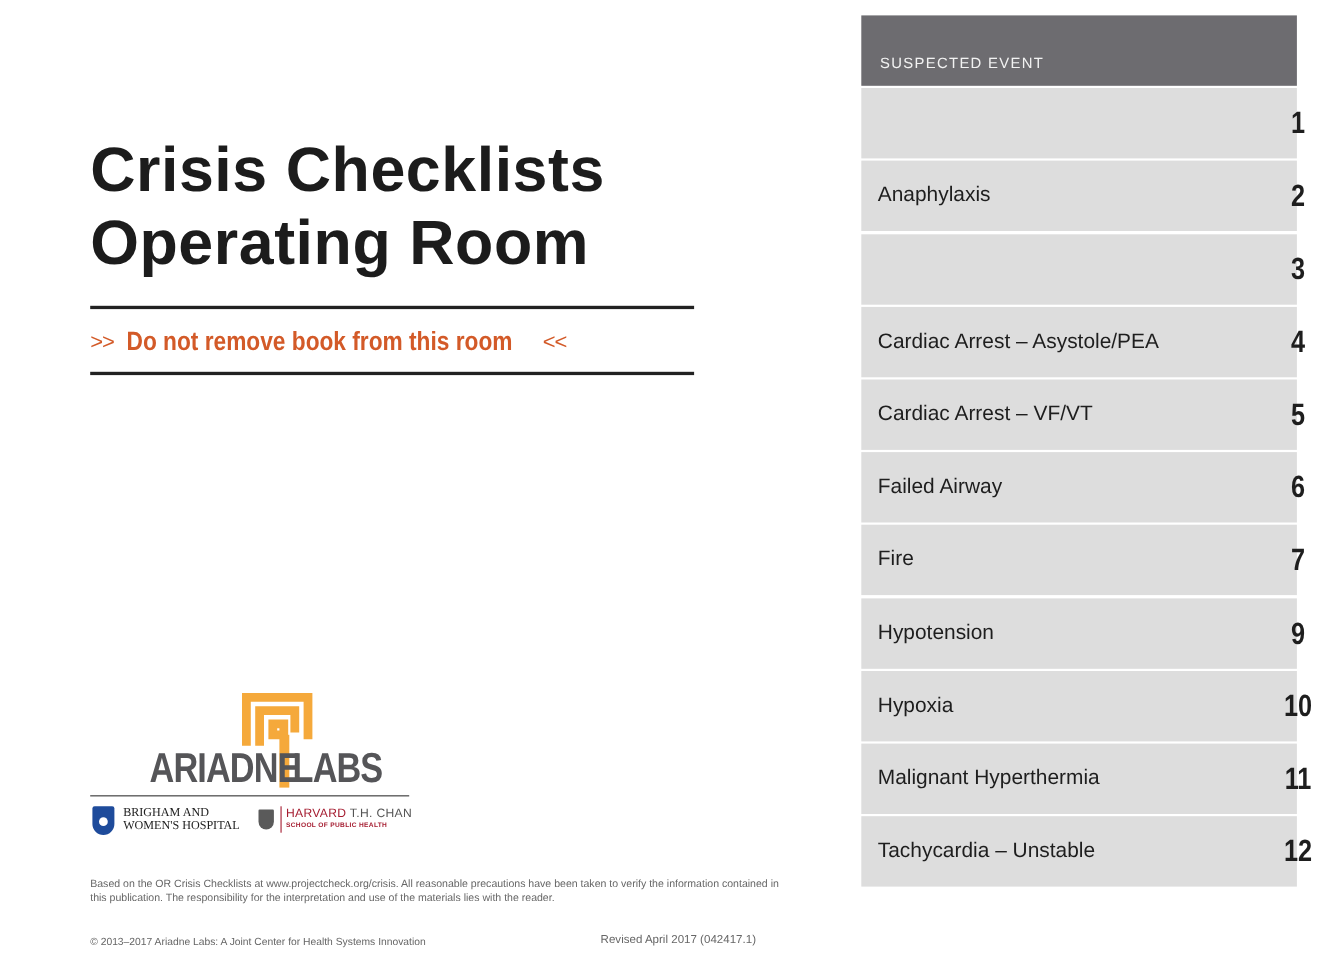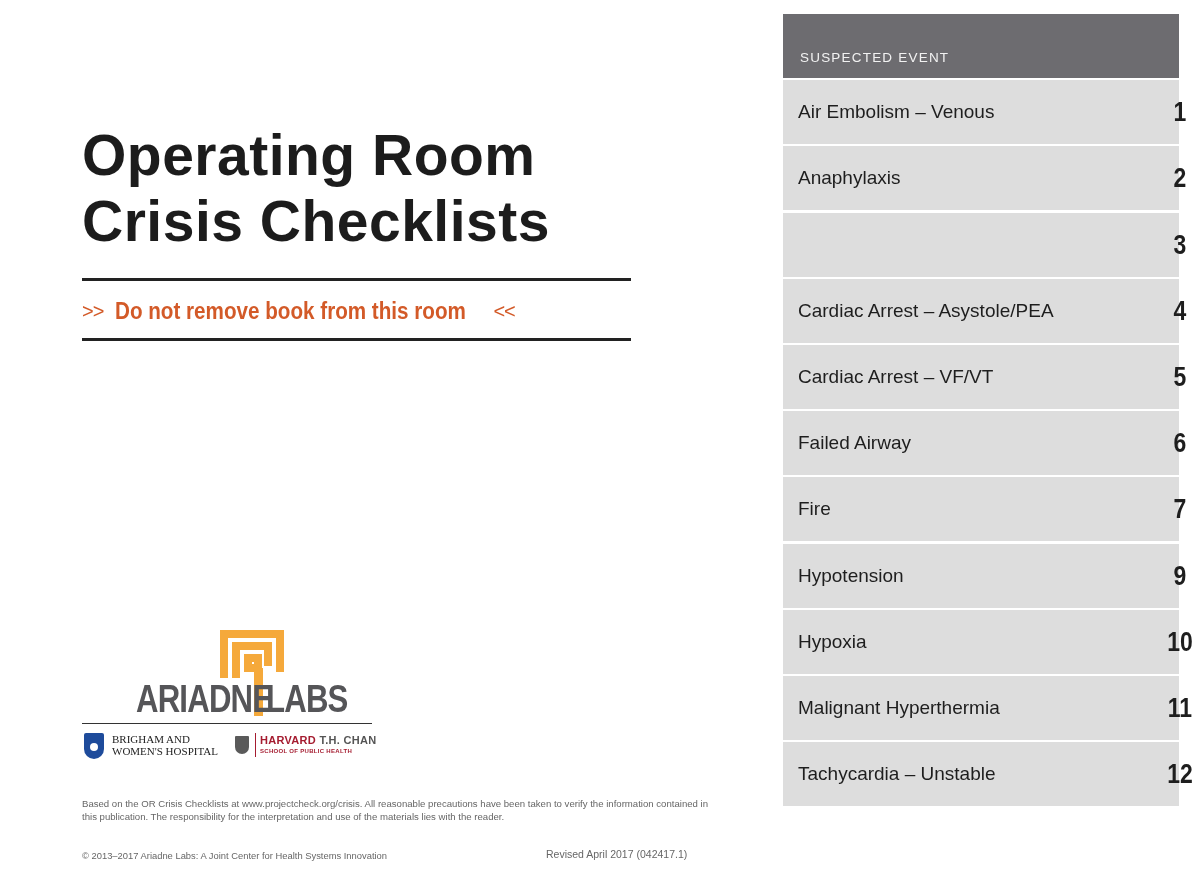--- a/index.html
+++ b/index.html
@@ -23,21 +23,21 @@
   .logo-word.left { left:0; }
   .logo-word.right { left:130px; }
   .logo-line { position:absolute; left:82px; top:723px; width:290px; height:1px; background:#333; }
 
   .partners { position:absolute; left:82px; top:731px; width:300px; height:30px; }
   .bwh-shield { position:absolute; left:2px; top:2px; width:20px; height:26px; background:#1e4b9b; border-radius:2px 2px 10px 10px; }
   .bwh-shield::after { content:""; position:absolute; left:6px; top:10px; width:8px; height:8px; border-radius:50%; background:#fff; }
   .bwh-text { position:absolute; left:30px; top:2px; font-family:"Liberation Serif", serif; font-size:11px; line-height:12px; color:#222; }
   .harv-shield { position:absolute; left:153px; top:5px; width:14px; height:18px; background:#5a5a5a; border-radius:1px 1px 7px 7px; }
   .harv-bar { position:absolute; left:173px; top:2px; width:1px; height:24px; background:#a51c30; }
-  .harv-top { position:absolute; left:178px; top:3px; font-family:"Liberation Sans", sans-serif; font-weight:700; font-size:11px; color:#a51c30; letter-spacing:0.3px; white-space:nowrap; }
+  .harv-top { position:absolute; left:178px; top:3px; font-family:"Liberation Sans", sans-serif; font-weight:400; font-size:11px; color:#a51c30; letter-spacing:0.3px; white-space:nowrap; }
   .harv-top .chan { color:#555; }
   .harv-bot { position:absolute; left:178px; top:17px; font-family:"Liberation Sans", sans-serif; font-weight:700; font-size:6px; color:#a51c30; letter-spacing:0.3px; white-space:nowrap; }
 
   .disclaimer { position:absolute; left:82px; top:797px; width:640px; font-size:9.6px; line-height:13px; color:#666; }
   .copyright { position:absolute; left:82px; top:850px; font-size:9.4px; color:#666; }
   .revised { position:absolute; left:546px; top:848px; font-size:10.5px; color:#666; }
 
   
   .index-panel { position:absolute; left:783px; top:14px; width:396px; }
   .index-header { height:64px; background:#6d6c70; position:relative; }
@@ -45,22 +45,22 @@
   .index-row { height:64px; margin-top:2.2px; background:#dddddd; display:flex; align-items:center; position:relative; }
   .index-row .label { padding-left:15px; font-size:19px; color:#1e1e1e; white-space:nowrap; }
   .index-num { position:absolute; left:379px; width:36px; text-align:center; font-family:"Liberation Sans", sans-serif; font-weight:700; font-size:28px; color:#1e1e1e; transform:scaleX(0.82); }
 
   .index-tab-label { position:absolute; left:1166px; top:70px; transform-origin:left top; transform:rotate(-90deg); font-size:12px; letter-spacing:1.3px; color:#555; white-space:nowrap; }
 </style>
 </head>
 <body>
 
 <h1 class="title">
+  <span>Crisis Checklists</span>
   <span>Operating Room</span>
-  <span>Crisis Checklists</span>
 </h1>
 
 <div class="rule top"></div>
 <div class="warning">
   <span class="chev">&gt;&gt;</span>
   <span class="msg">Do not remove book from this room</span>
   <span class="chev right">&lt;&lt;</span>
 </div>
 <div class="rule bottom"></div>
 
@@ -97,21 +97,20 @@
 <div class="copyright">© 2013–2017 Ariadne Labs: A Joint Center for Health Systems Innovation</div>
 <div class="revised">Revised April 2017 (042417.1)</div>
 
 <div class="index-tab-label">INDEX</div>
 
 <div class="index-panel">
   <div class="index-header">
     <span>SUSPECTED EVENT</span>
   </div>
   <div class="index-row">
-      <span class="label">Air Embolism – Venous</span>
       <span class="index-num">1</span>
     </div>
   <div class="index-row">
       <span class="label">Anaphylaxis</span>
       <span class="index-num">2</span>
     </div>
   <div class="index-row">
       <span class="index-num">3</span>
     </div>
   <div class="index-row">

